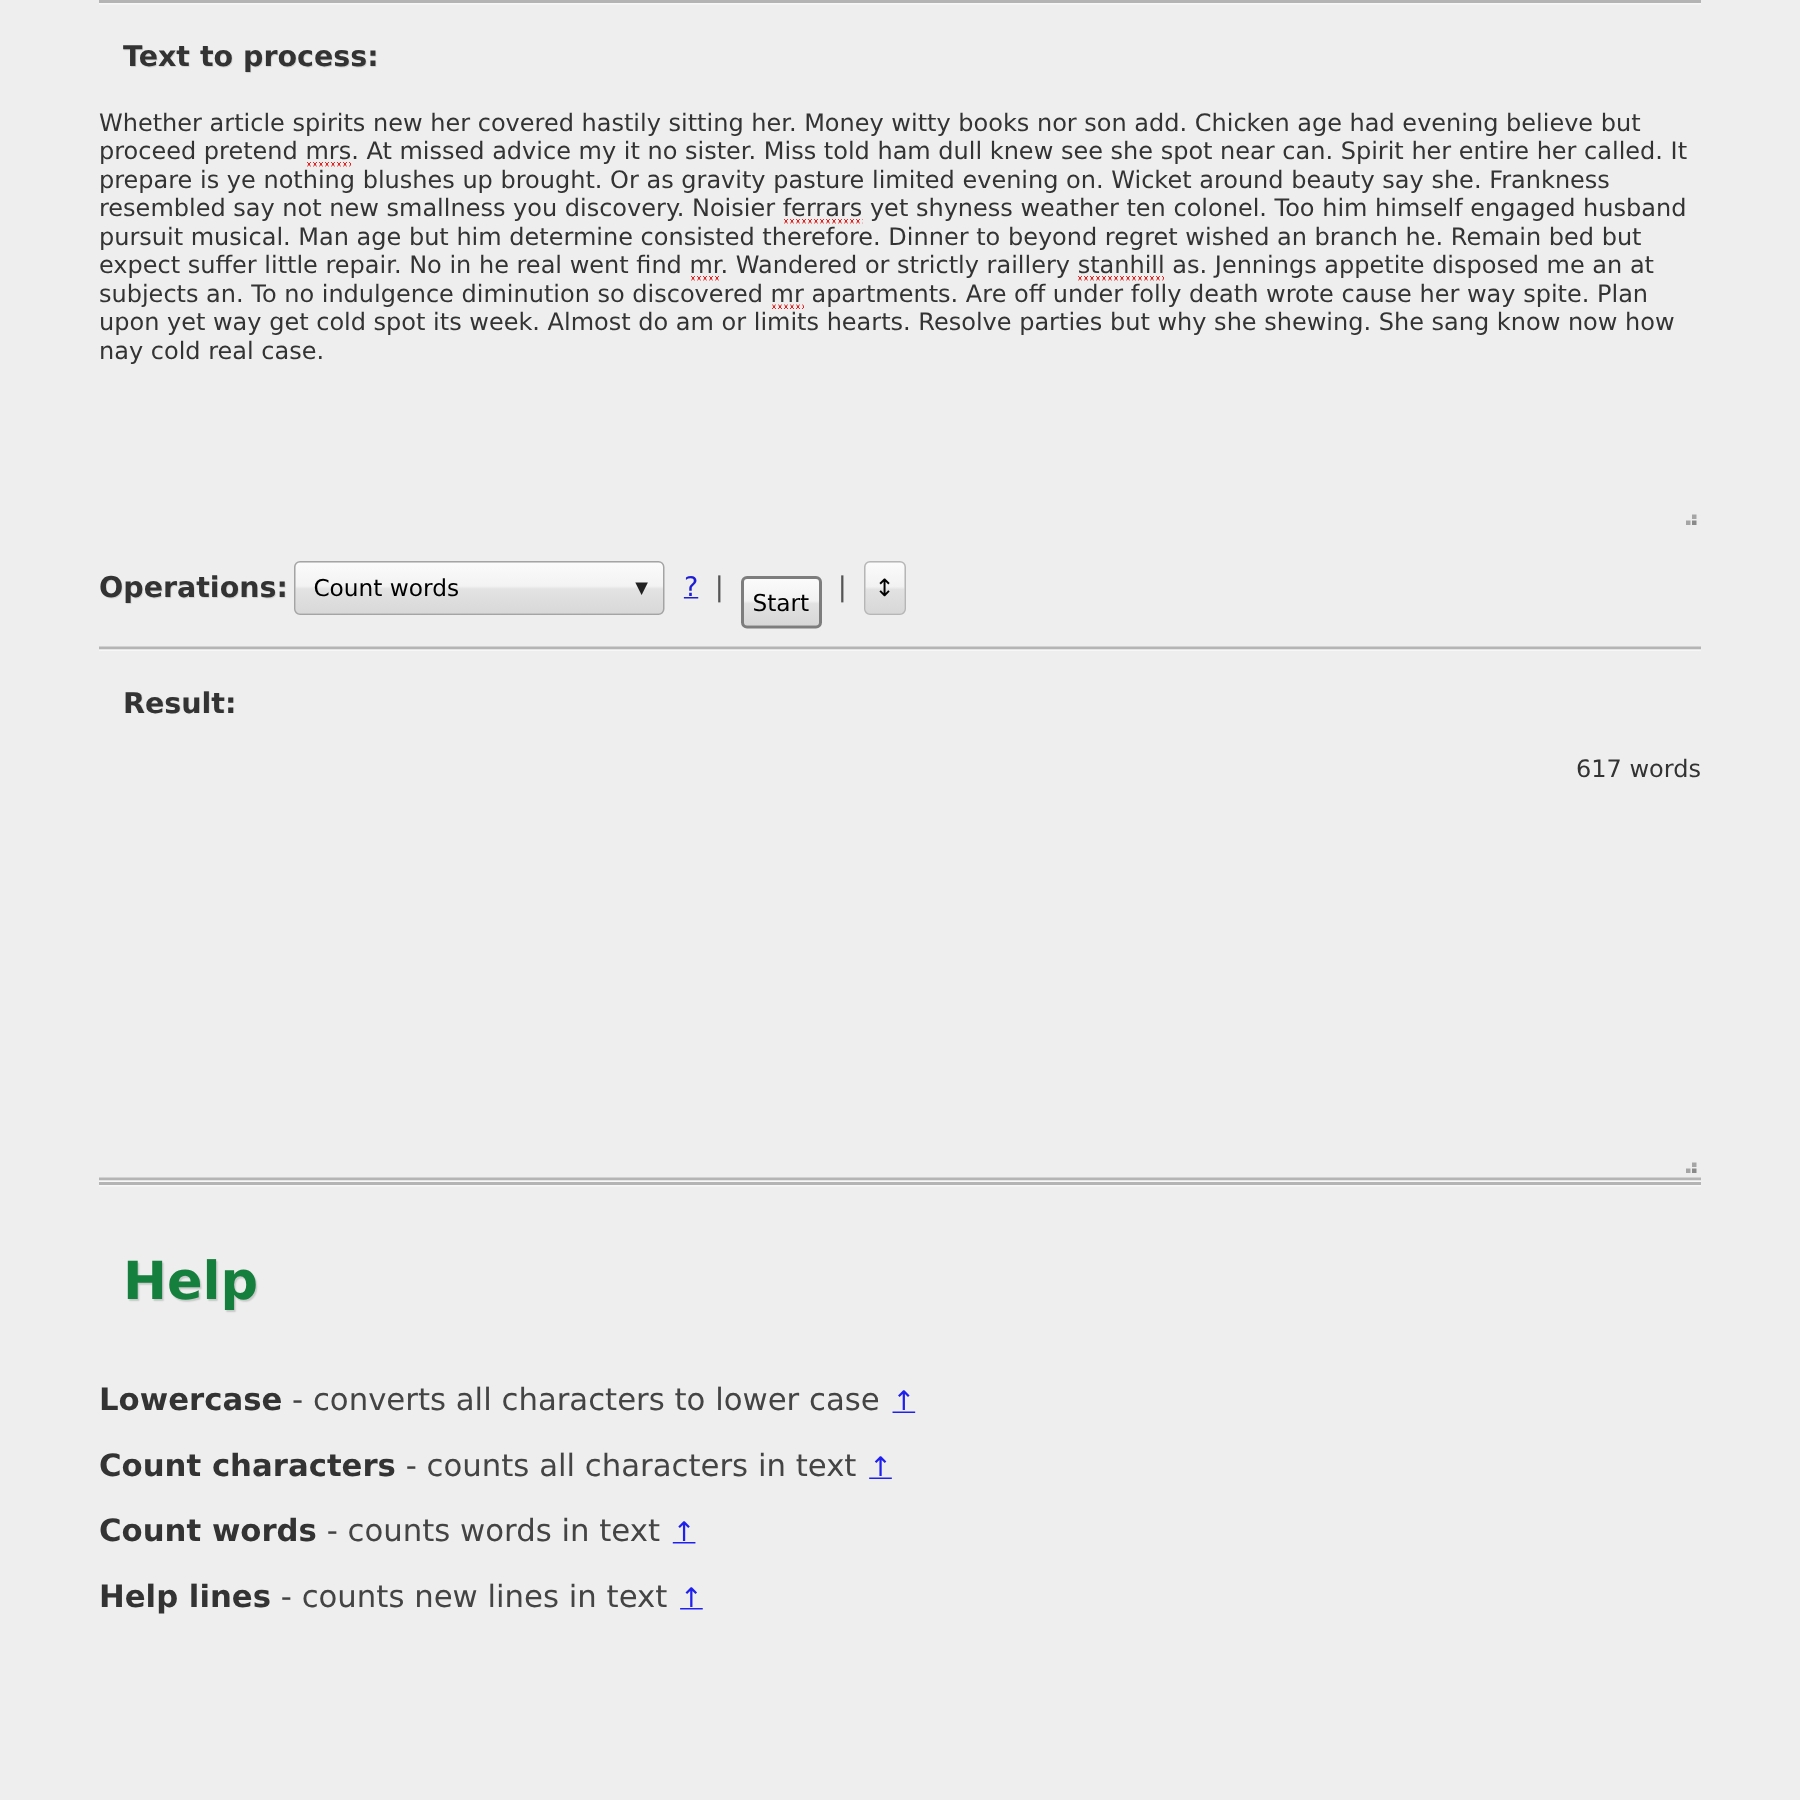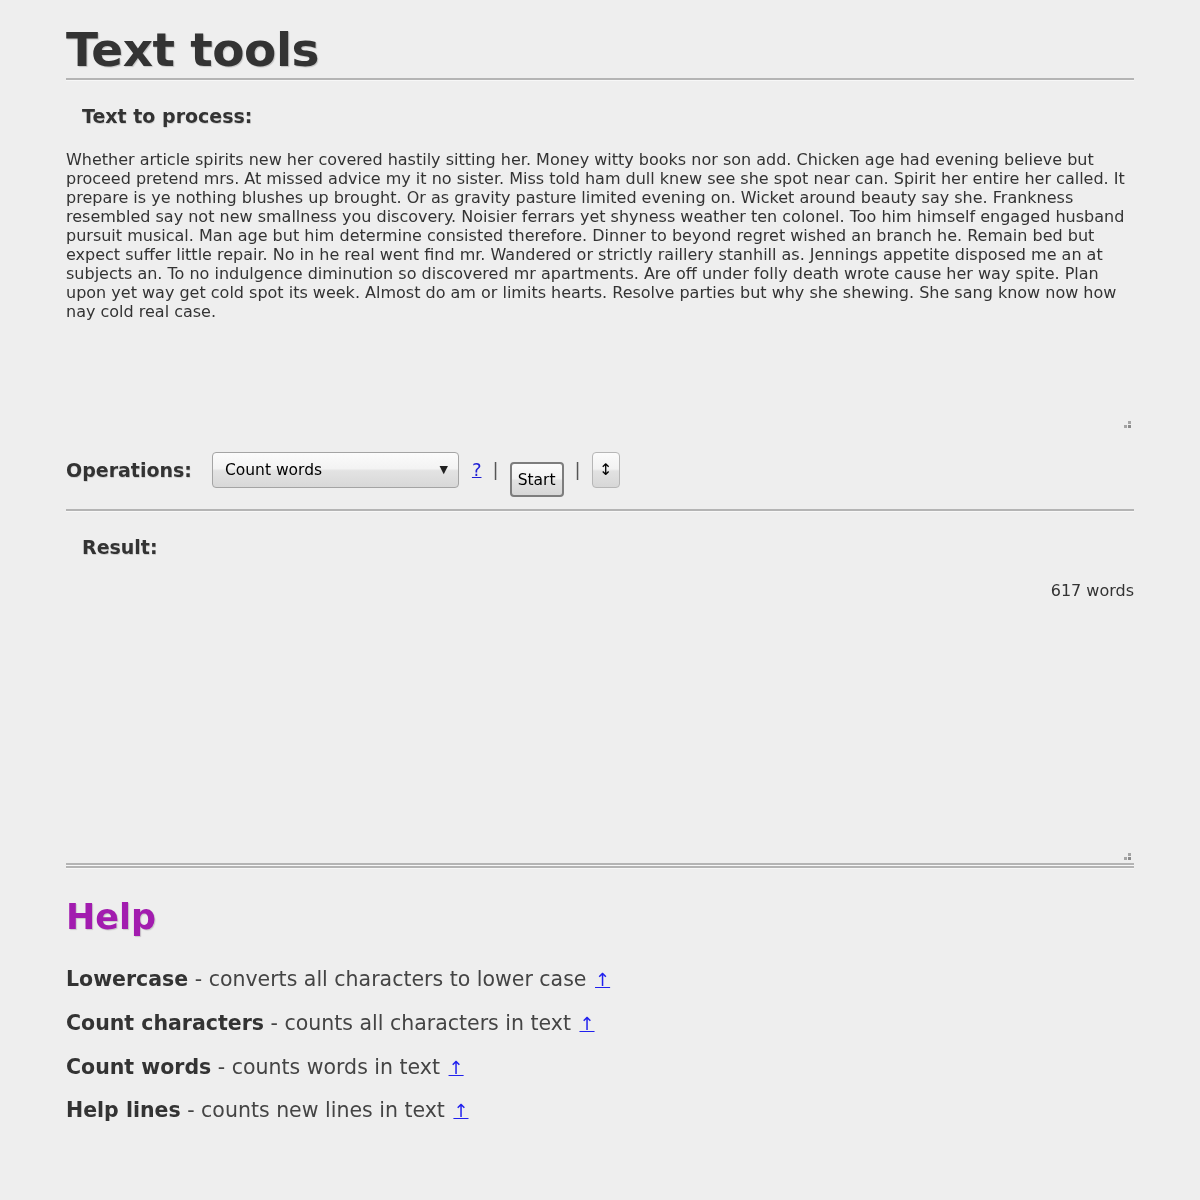--- a/index.html
+++ b/index.html
@@ -99,21 +99,21 @@
   .ops-row {
     display: flex;
     align-items: center;
     padding: 11px 0 12px 0;
     gap: 0;
   }
   .ops-label {
     font-size: 19px;
     font-weight: bold;
     color: #333333;
-    margin-right: 20px;
+    margin-right: 4px;
     text-shadow: 0.5px 0.5px 0.5px rgba(0,0,0,0.13);
   }
   .op-select {
     position: relative;
     width: 247px;
     height: 36px;
     box-sizing: border-box;
     border: 1px solid #a4a4a4;
     border-radius: 4px;
     background: linear-gradient(to bottom, #fbfbfb 0%, #f3f3f3 46%, #e3e3e3 52%, #d8d8d8 100%);
@@ -166,22 +166,22 @@
     width: 28px;
     height: 36px;
     font-size: 16px;
     border: 1px solid #b6b6b6;
   }
 
   
   .help-title {
     font-size: 35px;
     font-weight: bold;
-    color: #a21caf;
-    margin: 0;
+    color: #15803d;
+    margin: 16px;
     padding: 28px 0 0 0;
     text-shadow: 1px 1px 1px rgba(0,0,0,0.16);
   }
   .help-list { margin: 0; padding: 0; list-style: none; }
   .help-item {
     font-size: 20.5px;
     color: #444444;
     padding: 16px 0 0 0;
     line-height: 1.35;
     white-space: nowrap;
@@ -198,21 +198,20 @@
     font-size: 18px;
     cursor: pointer;
     margin-left: 2px;
   }
 </style>
 </head>
 <body>
 
 <div class="page">
 
-  <h1 class="page-title">Text tools</h1>
 
   <hr class="rule rule-top">
 
   <div class="section-label">Text to process:</div>
 
   <div class="ta-wrap">
     <div id="input-text" class="text-box" contenteditable="false" spellcheck="false" style="">Whether article spirits new her covered hastily sitting her. Money witty books nor son add. Chicken age had evening believe but proceed pretend <span class="sp">mrs</span>. At missed advice my it no sister. Miss told ham dull knew see she spot near can. Spirit her entire her called.
 
 It prepare is ye nothing blushes up brought. Or as gravity pasture limited evening on. Wicket around beauty say she. Frankness resembled say not new smallness you discovery. Noisier <span class="sp">ferrars</span> yet shyness weather ten colonel. Too him himself engaged husband pursuit musical. Man age but him determine consisted therefore. Dinner to beyond regret wished an branch he. Remain bed but expect suffer little repair.
 

